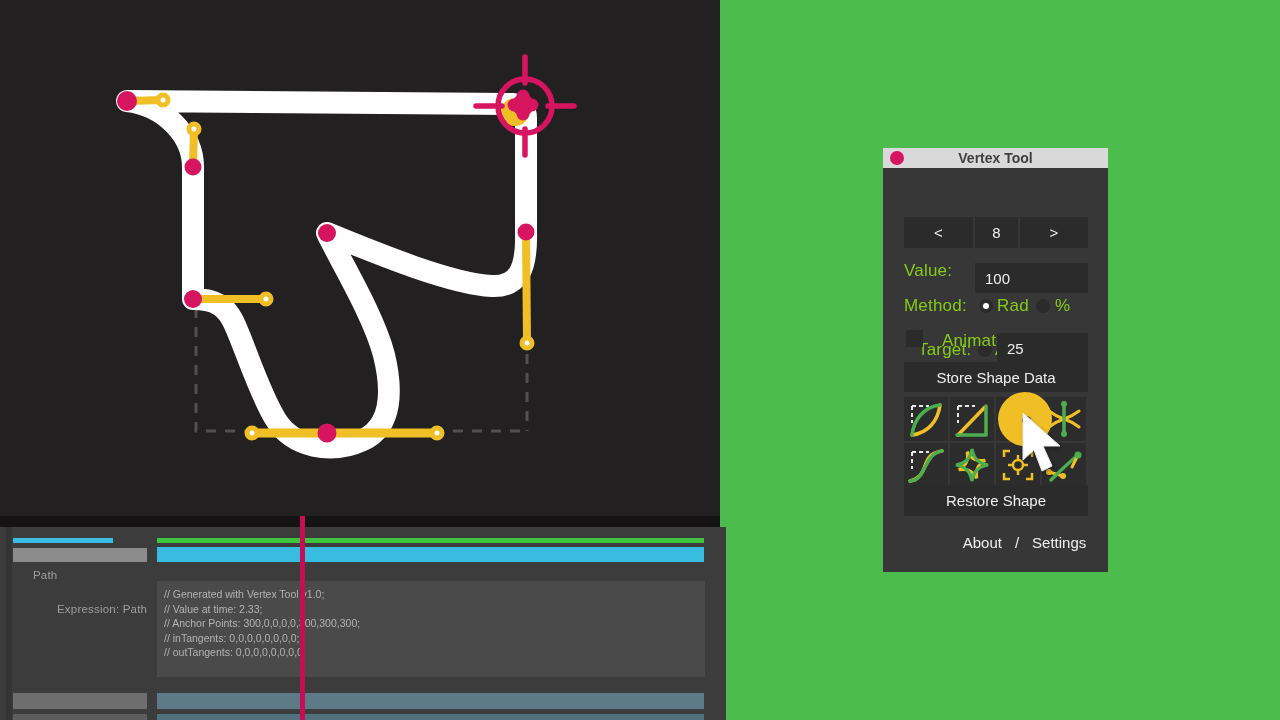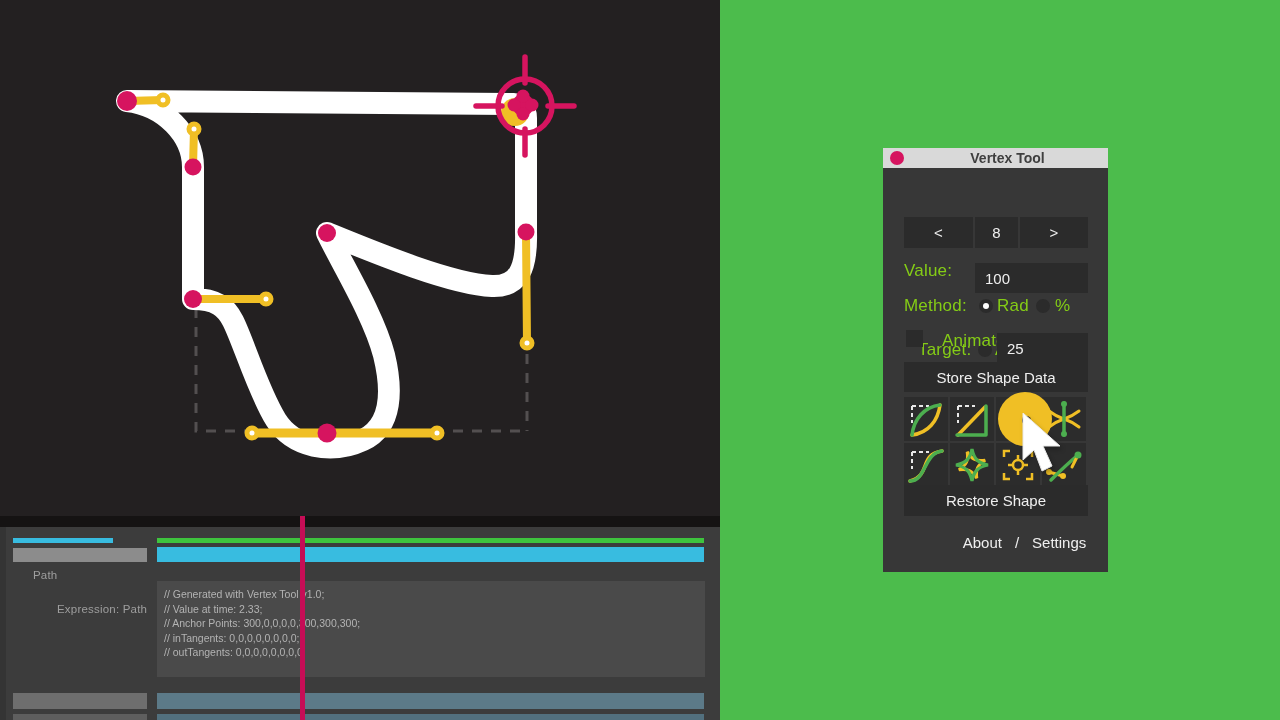--- a/index.html
+++ b/index.html
@@ -4,21 +4,21 @@
 <style>
   html,body{margin:0;padding:0;background:#000;}
   #stage{position:relative;width:1280px;height:720px;overflow:hidden;
          font-family:"Liberation Sans",sans-serif;background:#232021;}
   .abs{position:absolute;}
 
   
   #green-bg{left:720px;top:0;width:560px;height:720px;background:#4CBC4C;}
   #canvas-area{left:0;top:0;width:720px;height:516px;background:#232021;}
   #divider-strip{left:0;top:516px;width:720px;height:11px;background:#151313;}
-  #timeline{left:0;top:527px;width:720px;height:193px;background:#3C3C3C;}
+  #timeline{left:0;top:527px;width:720px;height:193px;background:#3C3C3C;padding-left:6px;}
   #col-divider{left:151px;top:0;width:6px;height:193px;background:#343434;}
 
   
   .bar{position:absolute;}
   #tl-cyan-small{left:13px;top:11px;width:100px;height:5px;background:#38BCE0;}
   #tl-gray-left{left:13px;top:21px;width:134px;height:14px;background:#8C8C8C;}
   #tl-green{left:157px;top:11px;width:547px;height:5px;background:#3EC43E;}
   #tl-cyan-big{left:157px;top:20px;width:547px;height:15px;background:#38BCE0;}
   #tl-gray-bot{left:13px;top:166px;width:134px;height:16px;background:#6E6E6E;}
   #tl-slate-bot{left:157px;top:166px;width:547px;height:16px;background:#5C7A88;}
@@ -32,21 +32,21 @@
   #code-box{left:157px;top:54px;width:548px;height:96px;background:#4A4A4A;
             padding:6px 0 0 7px;box-sizing:border-box;}
   .code-line{color:#B3B3B3;font-size:10.5px;line-height:14.5px;white-space:pre;}
 
   #playhead{left:300px;top:516px;width:5px;height:204px;background:#C60D56;z-index:40;}
 
   
   #panel{left:883px;top:148px;width:225px;height:424px;background:#373737;z-index:20;}
   #panel-header{position:absolute;left:0;top:0;width:225px;height:20px;background:#D9D9D9;}
   #panel-dot{position:absolute;left:7px;top:3px;width:14px;height:14px;border-radius:50%;background:#D6145F;}
-  #panel-title{position:absolute;left:12px;top:2px;width:225px;text-align:center;
+  #panel-title{position:absolute;left:0;top:2px;width:225px;text-align:center;
                font-size:14px;font-weight:600;color:#3F3F3F;}
   .plabel{position:absolute;color:#84cc16;font-size:17px;letter-spacing:.2px;}
   .pfield{position:absolute;background:#2B2B2B;color:#EFEFEF;font-size:15px;}
   .pfield.center{display:flex;align-items:center;justify-content:center;}
   .pfield.left{display:flex;align-items:center;padding-left:10px;box-sizing:border-box;margin-top:8px;}
   .pbtn{position:absolute;background:#2B2B2B;color:#EFEFEF;font-size:15px;
         display:flex;align-items:center;justify-content:center;cursor:default;}
   .radio{position:absolute;width:14px;height:14px;border-radius:50%;background:#2B2B2B;}
   .radio.sel::after{content:"";position:absolute;left:4px;top:4px;width:6px;height:6px;
                     border-radius:50%;background:#FFFFFF;}

